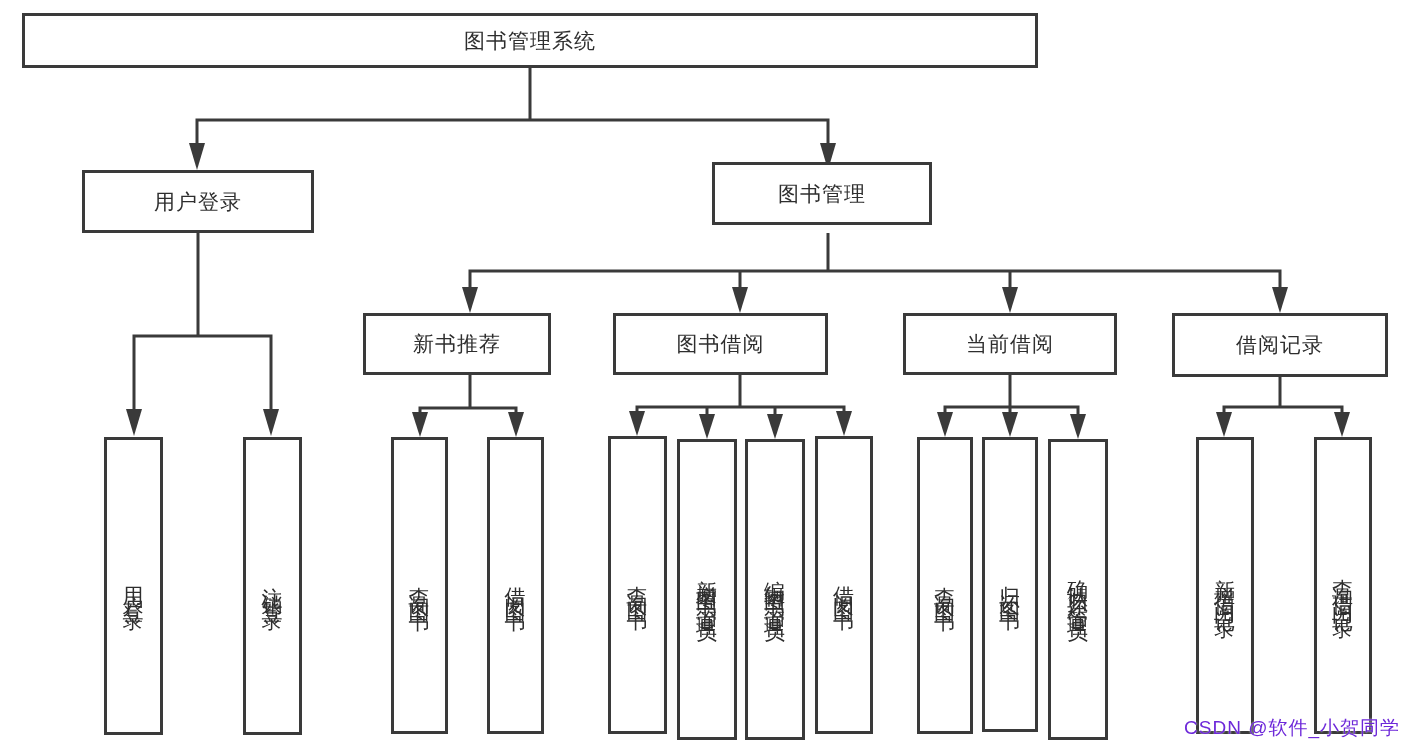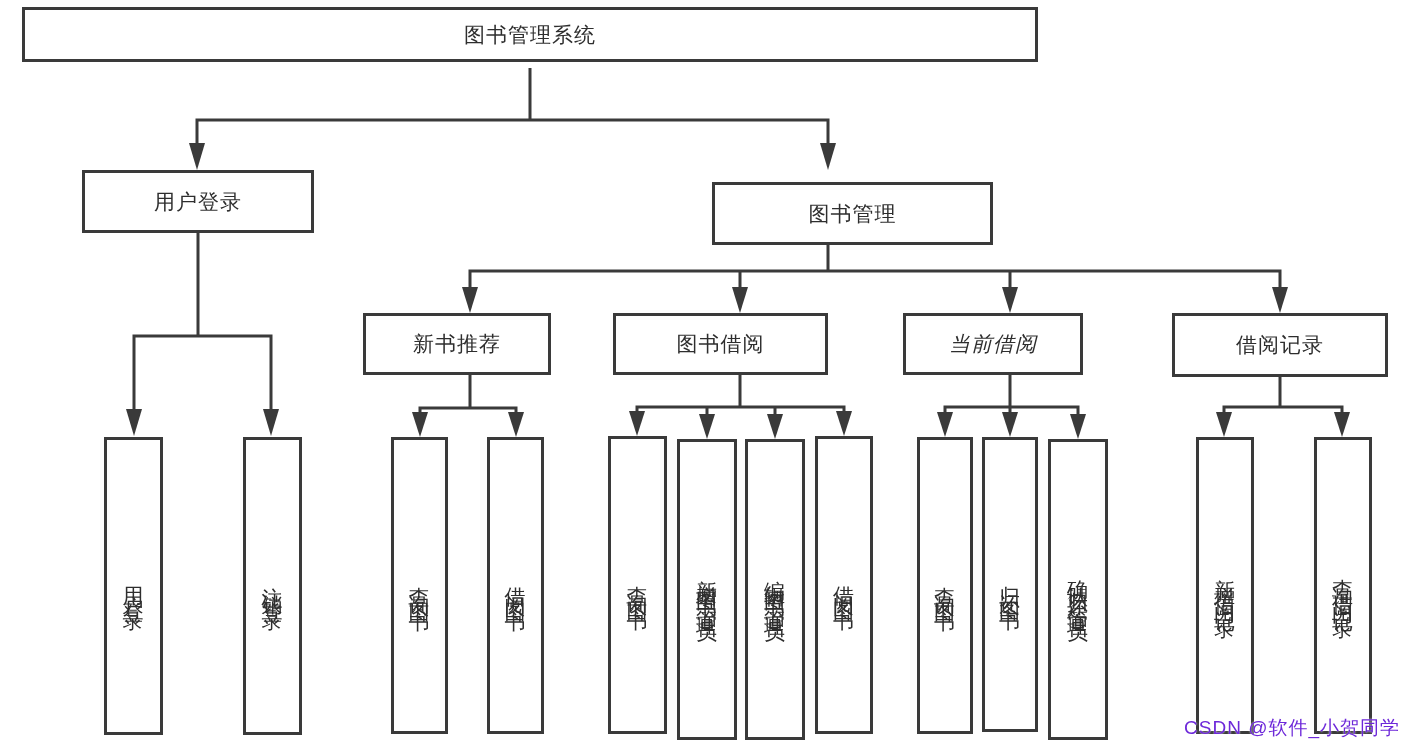--- a/index.html
+++ b/index.html
@@ -108,28 +108,28 @@
 
       <polygon points="937,412 953,412 945,437"></polygon>
       <polygon points="1002,412 1018,412 1010,437"></polygon>
       <polygon points="1070,414 1086,414 1078,439"></polygon>
 
       <polygon points="1216,412 1232,412 1224,437"></polygon>
       <polygon points="1334,412 1350,412 1342,437"></polygon>
     </g>
   </svg>
 
-  <div class="node h" style="left:22px; top:7px; width:1016px; height:55px;">图书管理系统</div>
+  <div class="node h" style="left:22px; top:13px; width:1016px; height:55px;">图书管理系统</div>
 
   <div class="node h" style="left:82px; top:170px; width:232px; height:63px;">用户登录</div>
-  <div class="node h" style="left:712px; top:182px; width:281px; height:63px;">图书管理</div>
+  <div class="node h" style="left:712px; top:162px; width:220px; height:63px;">图书管理</div>
 
   <div class="node h" style="left:363px; top:313px; width:188px; height:62px;">新书推荐</div>
   <div class="node h" style="left:613px; top:313px; width:215px; height:62px;text-align:center;">图书借阅</div>
-  <div class="node h" style="left:903px; top:313px; width:180px; height:62px;font-style:italic;">当前借阅</div>
+  <div class="node h" style="left:903px; top:313px; width:214px; height:62px;">当前借阅</div>
   <div class="node h" style="left:1172px; top:313px; width:216px; height:64px;">借阅记录</div>
 
   <div class="node v" style="left:104px; top:437px; width:59px; height:298px;">用户登录</div>
   <div class="node v" style="left:243px; top:437px; width:59px; height:298px;">注销登录</div>
 
   <div class="node v" style="left:391px; top:437px; width:57px; height:297px;">查询图书</div>
   <div class="node v" style="left:487px; top:437px; width:57px; height:297px;">借阅图书</div>
 
   <div class="node v" style="left:608px; top:436px; width:59px; height:298px;">查询图书</div>
   <div class="node v long" style="left:677px; top:439px; width:60px; height:301px;">新增图书（管理员）</div>

